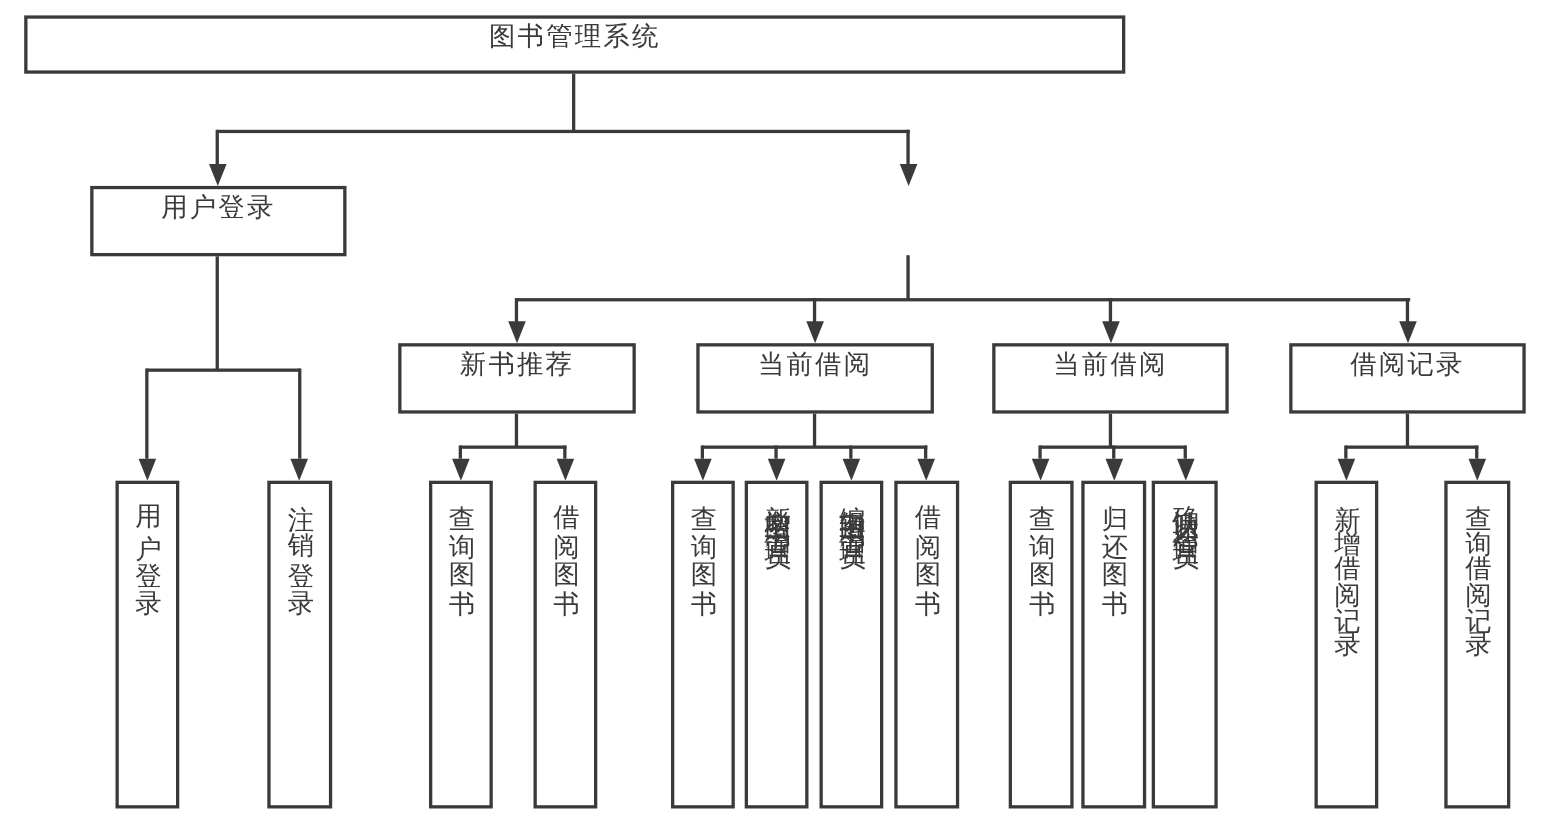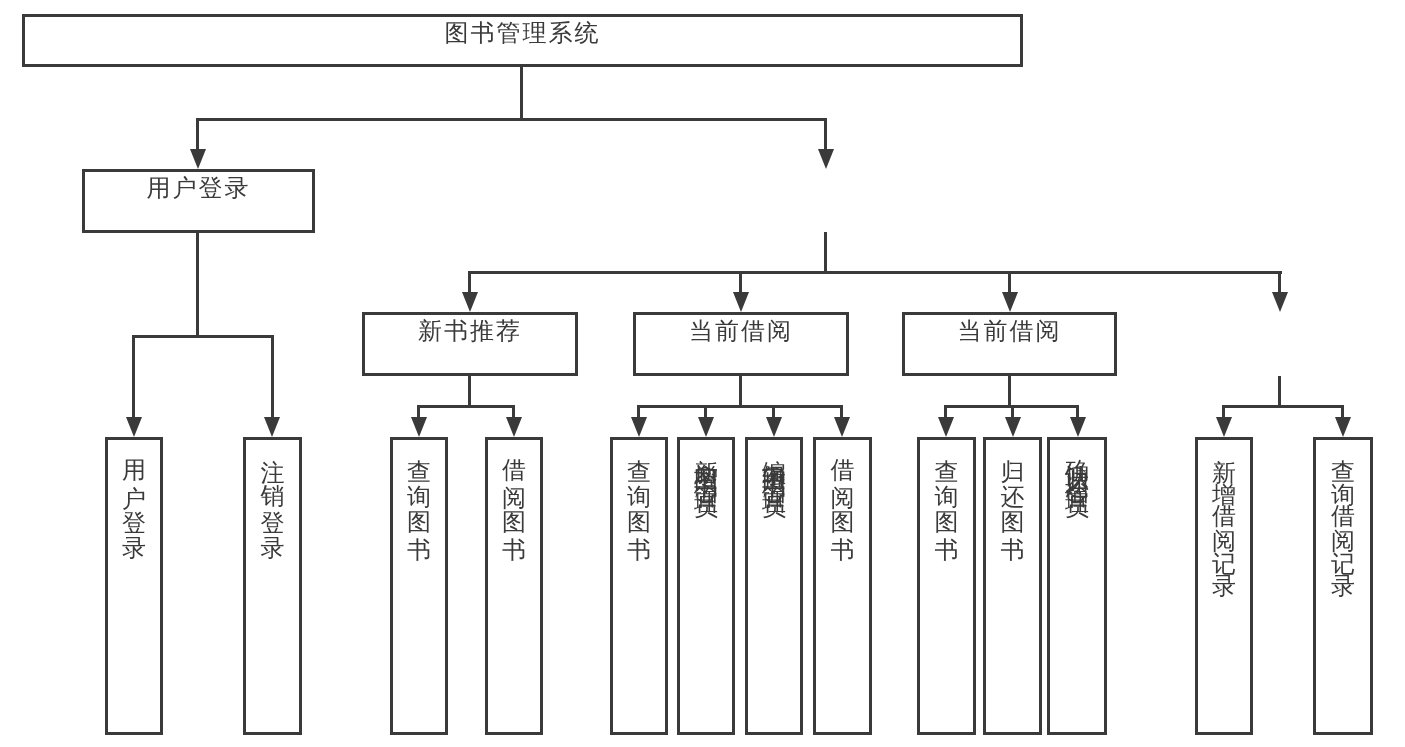--- a/index.html
+++ b/index.html
@@ -94,20 +94,23 @@
 
   <div class="box h" style="left:362px;top:312px;width:216px;height:64px;">
     <span class="label">新书推荐</span>
   </div>
   <div class="box h" style="left:633px;top:312px;width:216px;height:64px;">
     <span class="label">当前借阅</span>
   </div>
   <div class="box h" style="left:902px;top:312px;width:215px;height:64px;">
     <span class="label">当前借阅</span>
   </div>
+  <div class="box h" style="left:1172px;top:312px;width:215px;height:64px;">
+    <span class="label">借阅记录</span>
+  </div>
 
   <div class="ln" style="left:468px;top:376px;width:3px;height:31px;"></div>
   <div class="ln" style="left:418px;top:405px;width:97px;height:3px;"></div>
   <div class="ln" style="left:417px;top:405px;width:3px;height:12px;"></div>
   <div class="arr" style="left:411px;top:417px;"></div>
   <div class="ln" style="left:512px;top:405px;width:3px;height:12px;"></div>
   <div class="arr" style="left:506px;top:417px;"></div>
 
   <div class="ln" style="left:739px;top:376px;width:3px;height:31px;"></div>
   <div class="ln" style="left:638px;top:405px;width:205px;height:3px;"></div>

